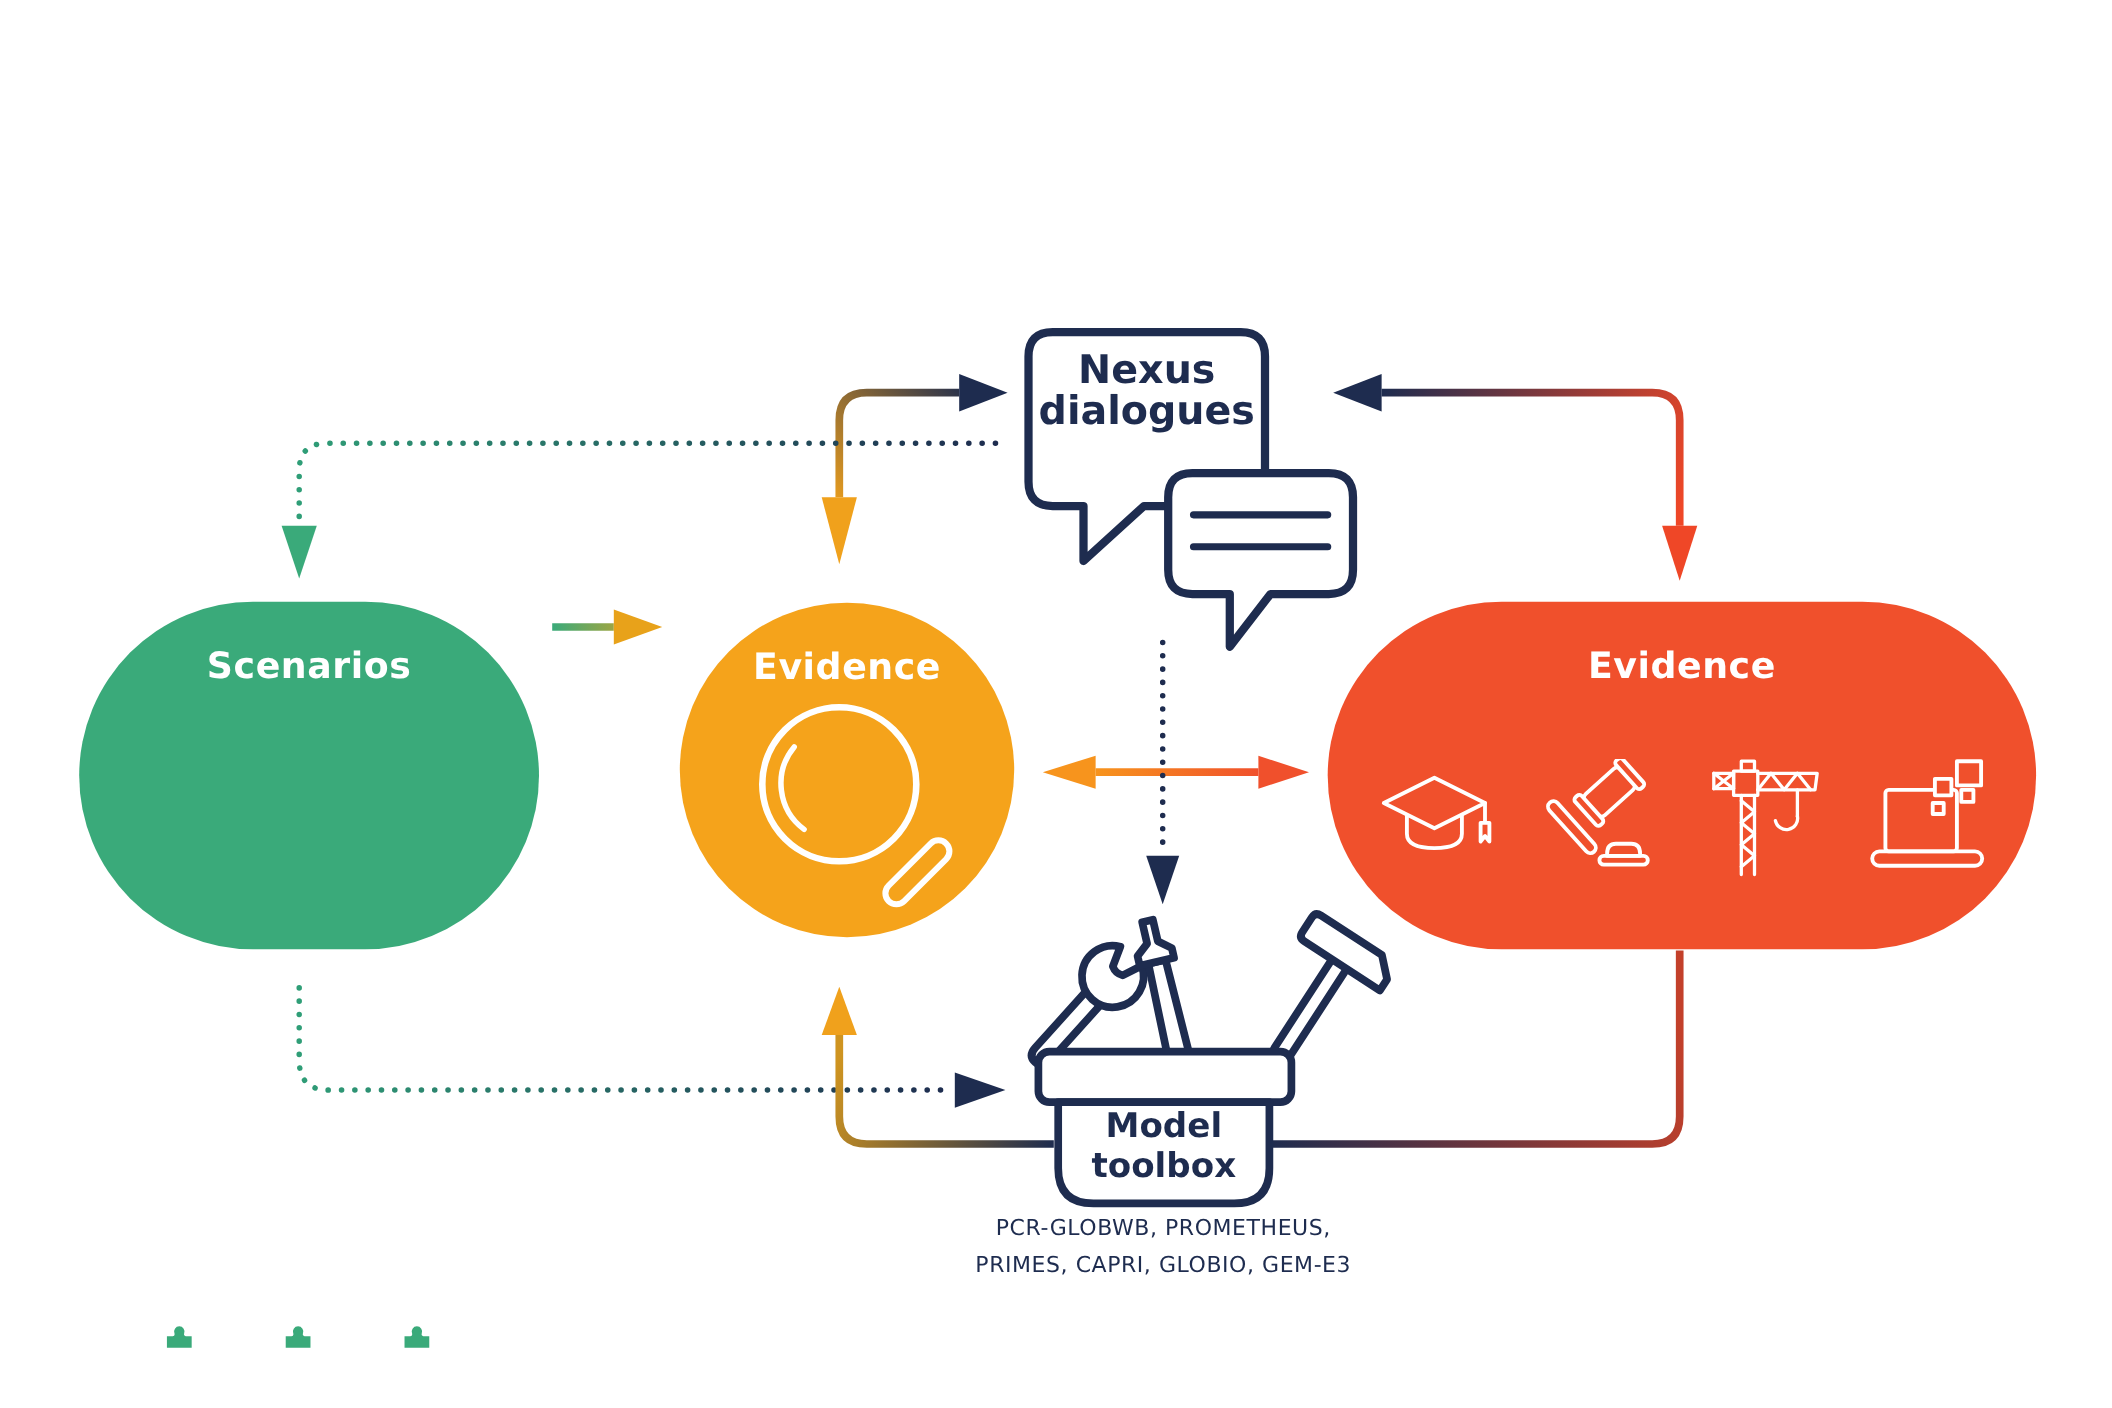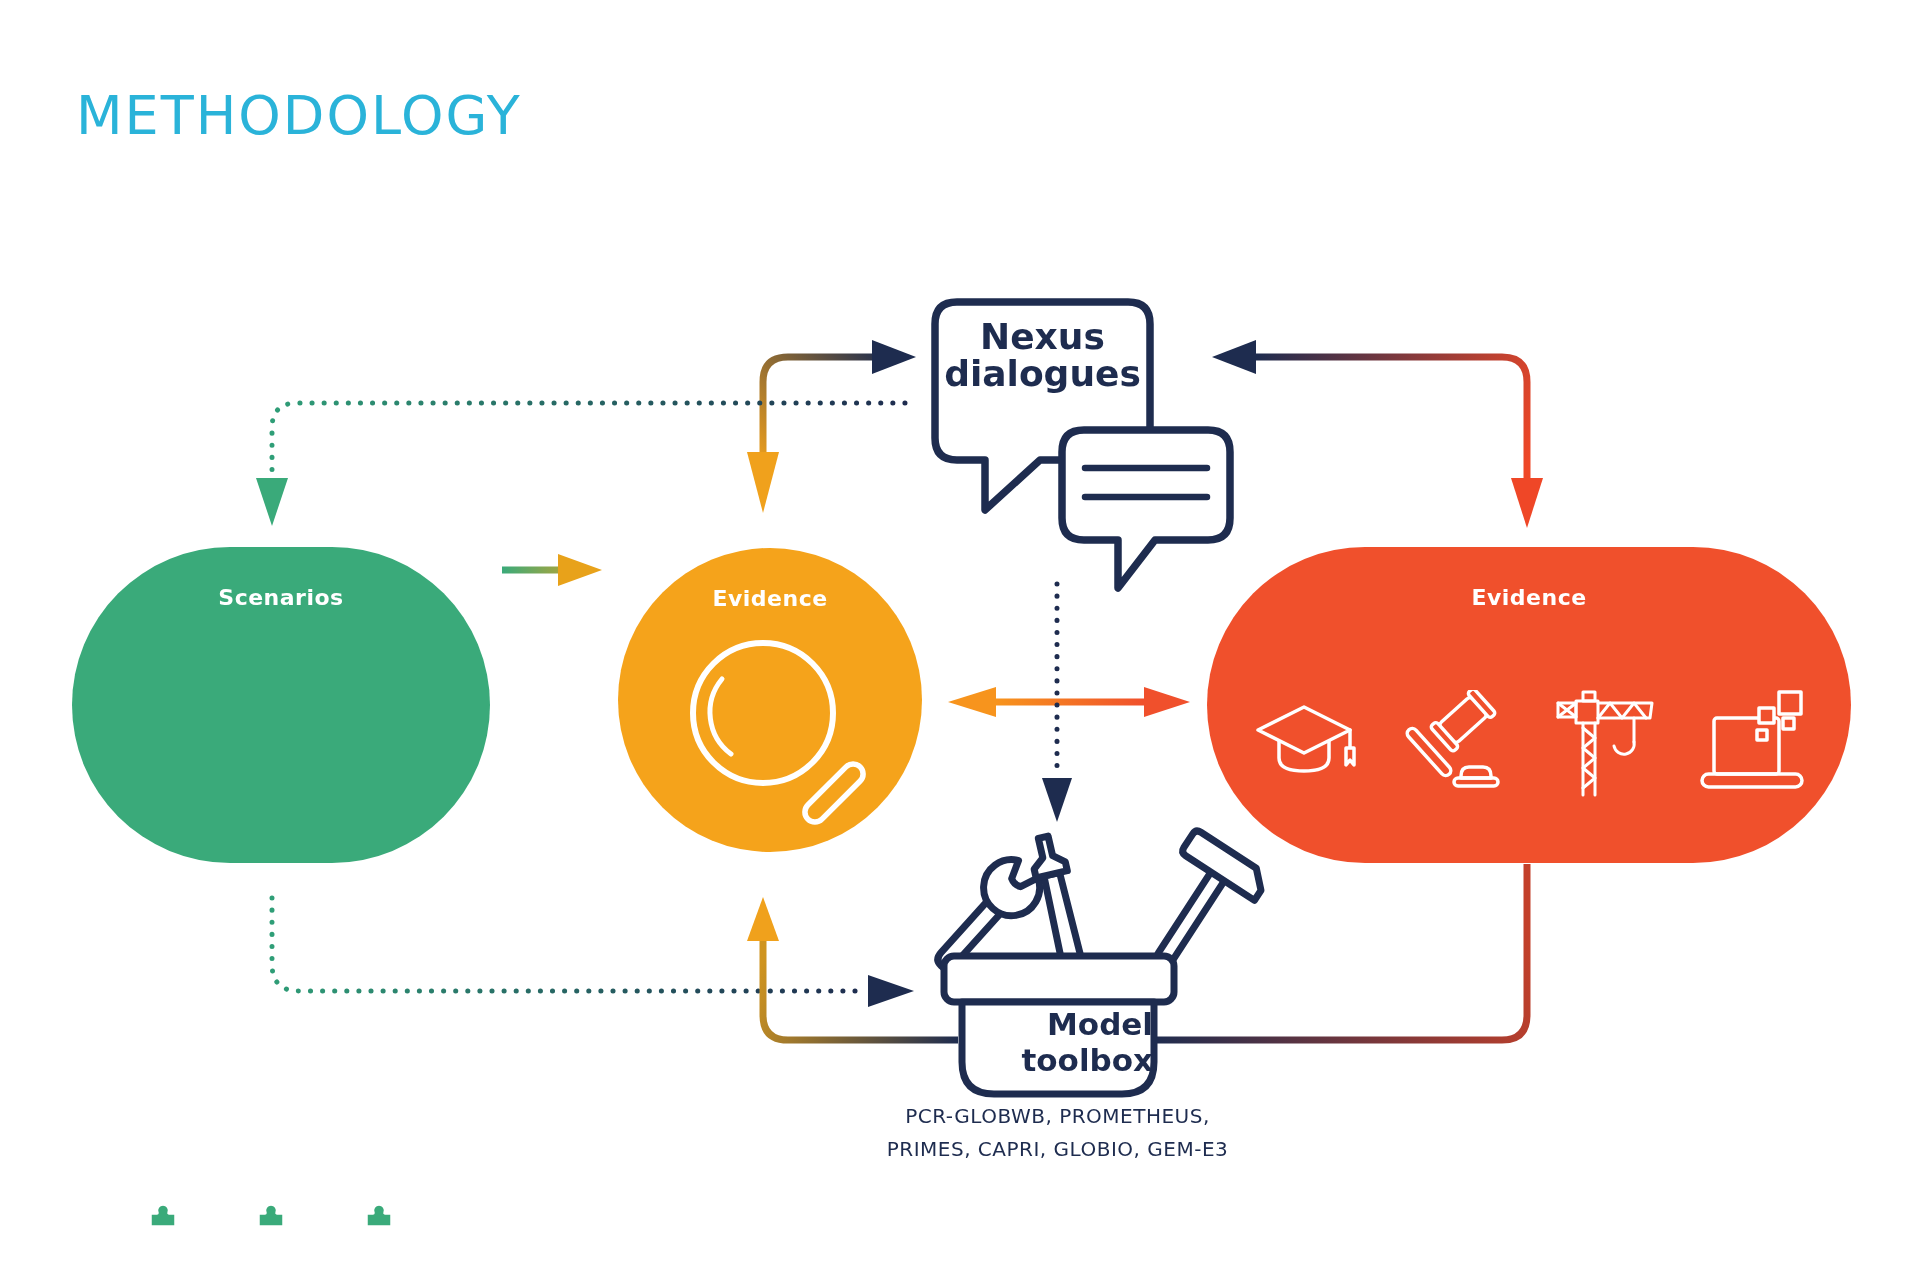--- a/index.html
+++ b/index.html
@@ -8,41 +8,40 @@
   .page-title{position:absolute;left:76px;top:84px;font-size:54px;letter-spacing:2px;
           font-weight:500;color:var(--c-title,#2ab3d9);}
   svg{position:absolute;left:0;top:0;}
   .connectors{width:1920px;height:1280px;}
   .pill{position:absolute;height:316px;border-radius:158px;}
   .scenarios{left:72px;top:547px;width:418px;background:var(--c-scenarios,#3aaa7a);}
   .solutions{left:1207px;top:547px;width:644px;background:var(--c-solutions,#f0502c);}
   .circle.evidence{position:absolute;left:618px;top:548px;width:304px;height:304px;border-radius:50%;
           background:var(--c-evidence,#f5a31b);}
   .node-label{position:absolute;left:0;right:0;top:38px;text-align:center;color:#fff;
-          font-size:22px;font-weight:bold;letter-spacing:0.5px;}
+          font-size:33px;font-weight:bold;letter-spacing:0.5px;}
   .clipboards{position:absolute;left:0;top:0;width:100%;height:100%;}
   .clipboard-svg{position:absolute;top:652px;width:70px;height:116px;}
   .icon-svg{position:absolute;top:690px;width:110px;height:110px;}
   .bubbles{left:900px;top:280px;width:360px;height:340px;}
   .nexus-text{position:absolute;left:935px;top:318px;width:215px;text-align:center;
           color:var(--c-navy,#1e2c4f);font-size:36px;font-weight:bold;line-height:37px;}
   .toolbox-svg{left:880px;top:820px;width:420px;height:290px;}
-  .toolbox-text{position:absolute;left:963px;top:1006px;width:190px;text-align:right;
+  .toolbox-text{position:absolute;left:963px;top:1006px;width:190px;text-align:center;
           color:var(--c-navy,#1e2c4f);font-size:31px;font-weight:bold;line-height:36px;}
   .models-caption{position:absolute;left:790px;top:1100px;width:535px;text-align:center;
           color:var(--c-navy,#1e2c4f);font-size:20px;line-height:33px;letter-spacing:0.5px;}
   .magnifier-svg{left:670px;top:620px;width:220px;height:220px;}
   text{font-family:"DejaVu Sans","Liberation Sans",sans-serif;}
 </style>
 </head>
 <body>
 
 <div class="canvas">
 
-  <div class="page-title">METHODOLOGY</div>
 
   <svg class="connectors" viewBox="0 0 1920 1280">
     <defs>
       <linearGradient id="g1" gradientUnits="userSpaceOnUse" x1="763" y1="470" x2="890" y2="357">
         <stop offset="0" stop-color="#f0a11c"></stop>
           <stop offset="1" stop-color="#1e2c4f"></stop>
       </linearGradient>
       <linearGradient id="g2" gradientUnits="userSpaceOnUse" x1="905" y1="403" x2="272" y2="440">
         <stop offset="0" stop-color="#1e2c4f"></stop>
           <stop offset="1" stop-color="#2f9e77"></stop>

